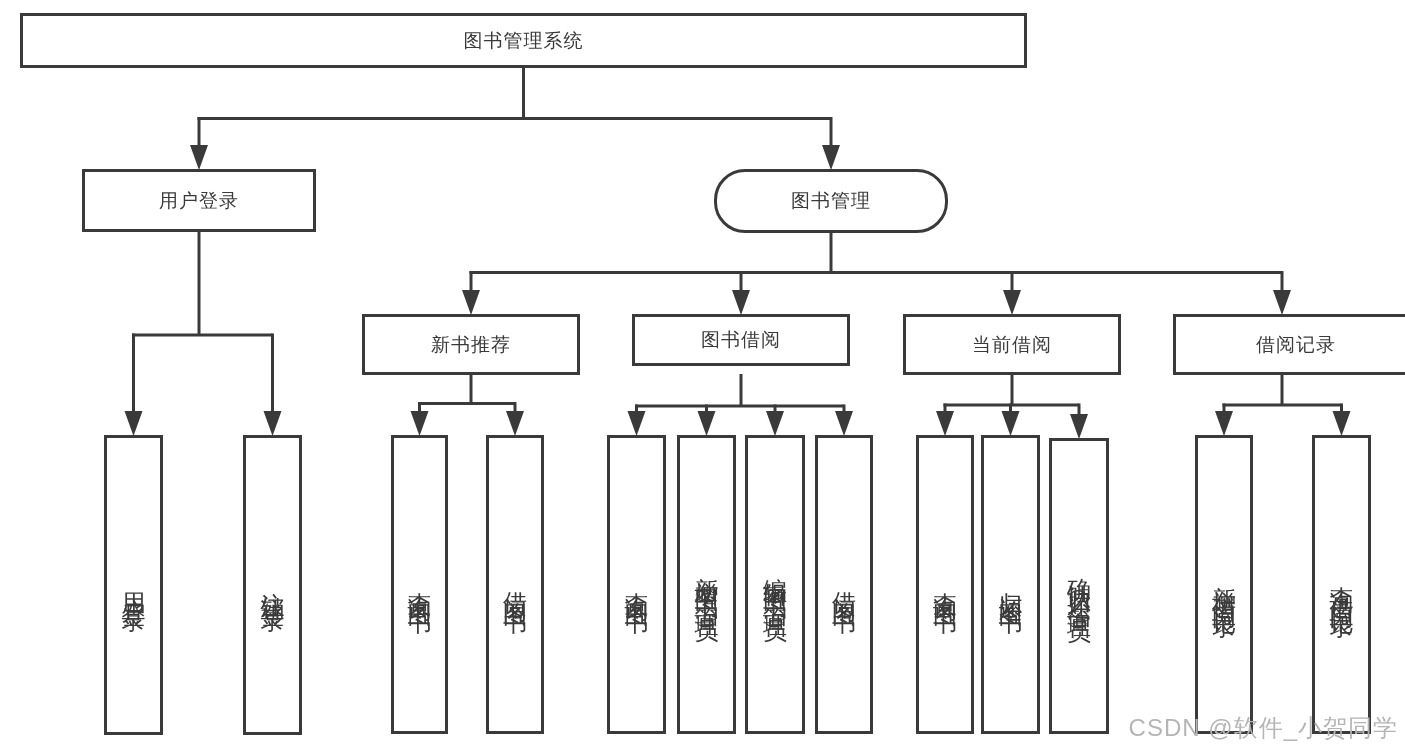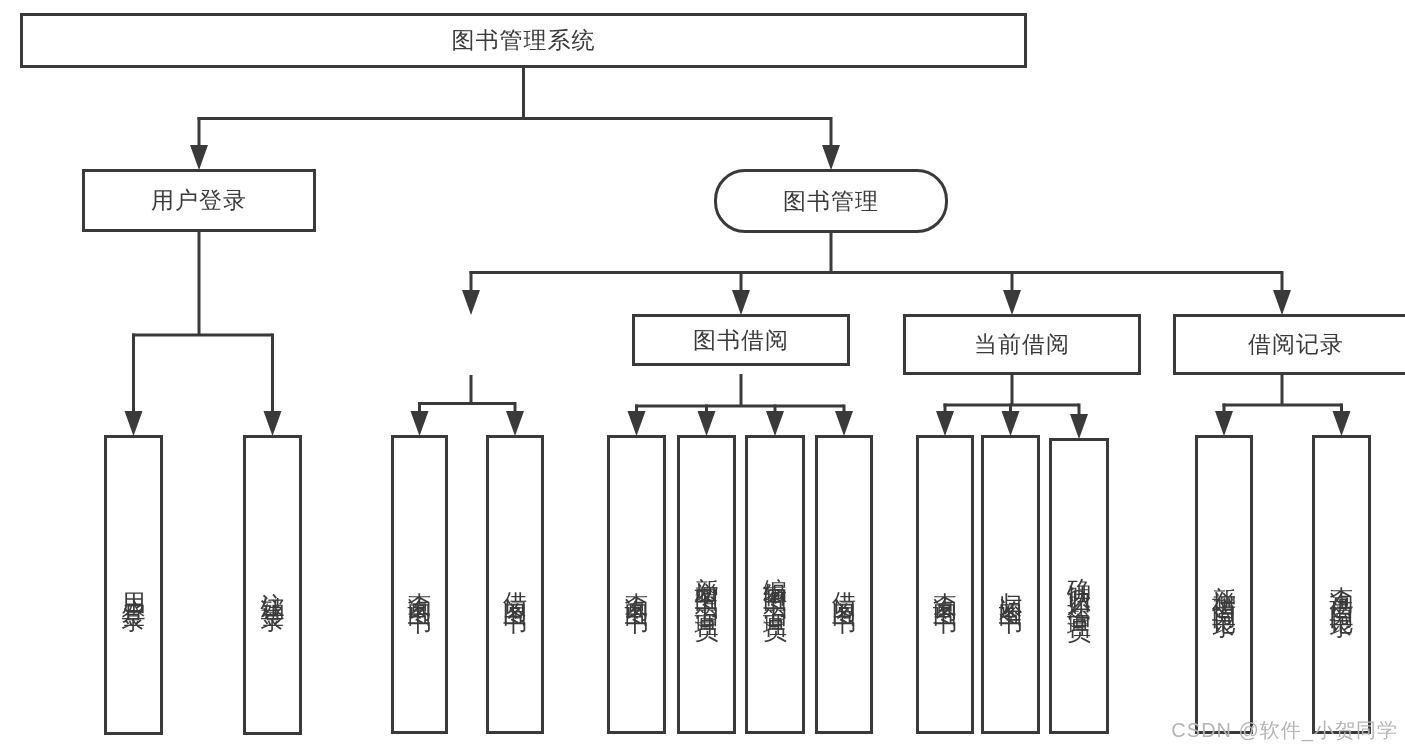--- a/index.html
+++ b/index.html
@@ -27,21 +27,21 @@
     position: absolute;
     box-sizing: border-box;
     background: #ffffff;
     border: 3px solid #3a3a3a;
     display: flex;
     align-items: center;
     justify-content: center;
     z-index: 2;
   }
   .hbox .label {
-    font-size: 23px;
+    font-size: 19px;
     color: #3a3a3a;
     letter-spacing: 1px;
     white-space: nowrap;
   }
   .vbox {
     position: absolute;
     box-sizing: border-box;
     background: #ffffff;
     border: 3px solid #3a3a3a;
     display: flex;
@@ -55,21 +55,21 @@
     font-size: 24px;
     color: #3a3a3a;
     letter-spacing: 6px;
     line-height: 1;
     white-space: nowrap;
   }
   #watermark {
     position: absolute;
     right: 7px;
     bottom: 3px;
-    font-size: 20px;
+    font-size: 24px;
     color: #b5b5b5;
     z-index: 3;
     letter-spacing: 1px;
     white-space: nowrap;
   }
 </style>
 </head>
 <body>
 
 <div id="stage">
@@ -133,24 +133,27 @@
     <span class="label">图书管理系统</span>
   </div>
 
   <div class="hbox" style="left:82px; top:169px; width:234px; height:63px;">
     <span class="label">用户登录</span>
   </div>
   <div class="hbox" style="left:714px; top:169px; width:234px; height:64px;border-radius:31px;">
     <span class="label">图书管理</span>
   </div>
 
+  <div class="hbox" style="left:362px; top:314px; width:218px; height:61px;">
+    <span class="label">新书推荐</span>
+  </div>
   <div class="hbox" style="left:632px; top:314px; width:218px; height:52px;">
     <span class="label">图书借阅</span>
   </div>
-  <div class="hbox" style="left:903px; top:314px; width:238px; height:61px;">
+  <div class="hbox" style="left:903px; top:314px; width:218px; height:61px;">
     <span class="label">当前借阅</span>
   </div>
   <div class="hbox" style="left:1173px; top:314px; width:246px; height:61px;">
     <span class="label">借阅记录</span>
   </div>
 
   <div class="vbox" style="left:104px; top:435px; width:59px; height:300px;">
     <span class="vlabel">用户登录</span>
   </div>
   <div class="vbox" style="left:243px; top:435px; width:59px; height:300px;">

